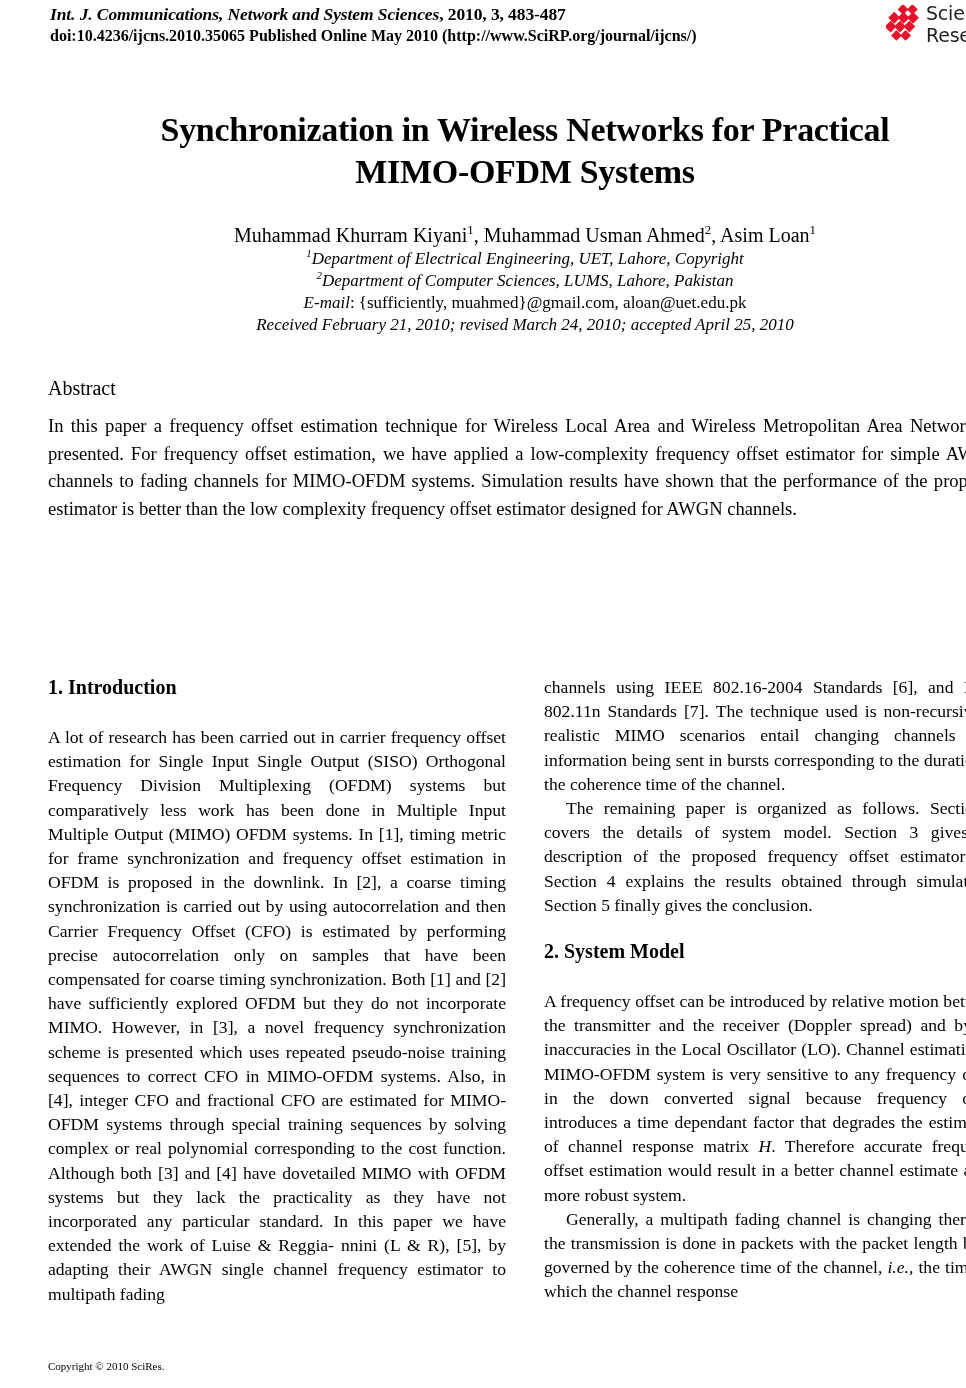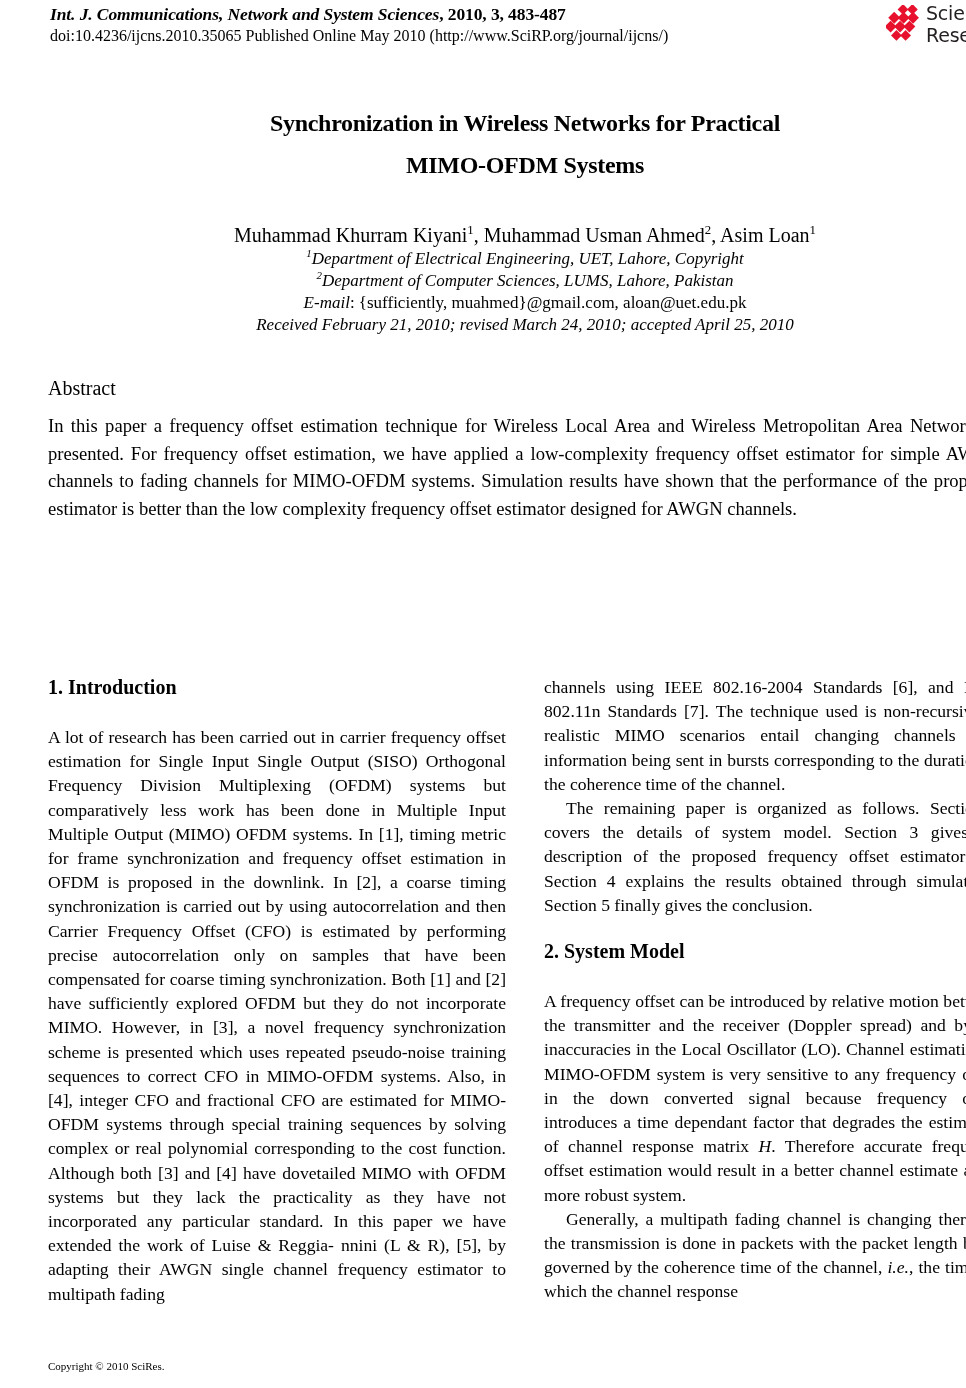--- a/index.html
+++ b/index.html
@@ -37,21 +37,21 @@
     font-style: italic;
     letter-spacing: -0.1px;
     white-space: nowrap;
   }
   .runhead-line1 .nonital {
     font-style: normal;
     font-weight: bold;
   }
   .runhead-line2 {
     font-size: 16px;
-    font-weight: normal;
+    font-weight: bold;
     font-style: normal;
     margin-top: 2px;
     white-space: nowrap;
   }
 
   
   .logo {
     position: absolute;
     right: 0px;
     top: 2px;
@@ -77,21 +77,21 @@
     white-space: nowrap;
   }
 
   
   .title {
     position: absolute;
     left: 60px;
     top: 86px;
     width: 846px;
     text-align: center;
-    font-size: 24px;
+    font-size: 34px;
     font-weight: bold;
     line-height: 42px;
     letter-spacing: -0.3px;
   }
 
   
   .authors {
     position: absolute;
     left: 60px;
     top: 222px;

